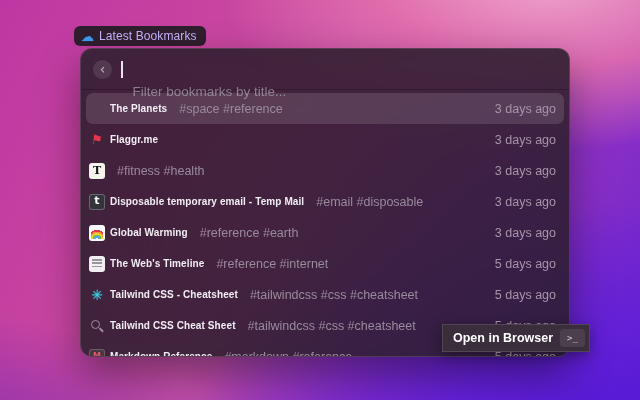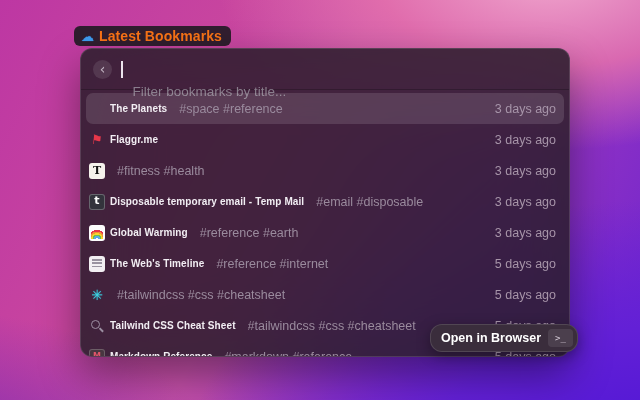--- a/index.html
+++ b/index.html
@@ -14,21 +14,21 @@
       linear-gradient(118deg, #bd37a3 0%, #c8459f 28%, #c44fa8 45%, #9b36c0 68%, #6c24cf 100%);
   }
 
   
   .pill {
     position:absolute; left:74px; top:26px; height:20px;
     display:flex; align-items:center; gap:5px; padding:0 9px 0 7px;
     background:rgba(36,27,37,0.92); border-radius:6px;
   }
   .pill .cloud { font-family:"DejaVu Sans",sans-serif; font-size:13px; color:#3f9ced; line-height:1; text-shadow:0 0 1px #2f86e8; }
-  .pill .pill-label { color:#f97316; font-size:14px; font-weight:700; letter-spacing:.1px; }
+  .pill .pill-label { color:#c4b5fd; font-size:12px; font-weight:400; letter-spacing:.1px; }
 
   
   .panel {
     position:absolute; left:80px; top:48px; width:488px; height:307px;
     border-radius:12px; overflow:hidden;
     background:rgba(42,31,43,0.88);
     -webkit-backdrop-filter:blur(36px) saturate(150%); backdrop-filter:blur(36px) saturate(150%);
     box-shadow:0 18px 40px rgba(0,0,0,0.40);
     border:0.5px solid rgba(255,255,255,0.13);
     display:flex; flex-direction:column;
@@ -90,23 +90,23 @@
   }
   [data-icon="magnifier"]::after {
     content:""; width:5px; height:1.5px; background:#9c8fa2;
     position:absolute; bottom:3px; right:1.5px; transform:rotate(45deg);
   }
   [data-icon="markdown"] { background:#483640; border-radius:3px; border:0.5px solid rgba(255,255,255,0.2); box-sizing:border-box; }
   [data-icon="markdown"]::before { content:"M"; color:#e0566a; font-size:8px; font-weight:bold; }
 
   
   .tooltip {
-    position:absolute; left:430px; top:324px; height:26px;
+    position:absolute; left:442px; top:324px; height:26px;
     display:flex; align-items:center; gap:7px; padding:0 4px 0 10px;
-    background:#3a2d3c; border-radius:12px;
+    background:#3a2d3c; border-radius:0;
     border:0.5px solid rgba(255,255,255,0.12);
     box-shadow:0 4px 14px rgba(0,0,0,0.35);
   }
   .tooltip-label { color:#ffffff; font-size:12.5px; font-weight:700; white-space:nowrap; }
   .key-box {
     min-width:25px; height:18px; border-radius:4px; padding:0 3px; box-sizing:border-box;
     background:rgba(255,255,255,0.09);
     display:flex; align-items:center; justify-content:center;
     color:#d5cbd7; font-family:"DejaVu Sans Mono",monospace; font-size:9px; letter-spacing:0;
   }
@@ -162,20 +162,21 @@
     <span class="row-time">3 days ago</span>
   </div>
         <div class="row">
     <span class="row-icon" data-icon="timeline"></span>
     <span class="row-title">The Web's Timeline</span>
     <span class="row-tags">#reference #internet</span>
     <span class="row-time">5 days ago</span>
   </div>
         <div class="row">
     <span class="row-icon" data-icon="tailwind"></span>
+    <span class="row-title">Tailwind CSS - Cheatsheet</span>
     <span class="row-tags">#tailwindcss #css #cheatsheet</span>
     <span class="row-time">5 days ago</span>
   </div>
         <div class="row">
     <span class="row-icon" data-icon="magnifier"></span>
     <span class="row-title">Tailwind CSS Cheat Sheet</span>
     <span class="row-tags">#tailwindcss #css #cheatsheet</span>
     <span class="row-time">5 days ago</span>
   </div>
         <div class="row">

